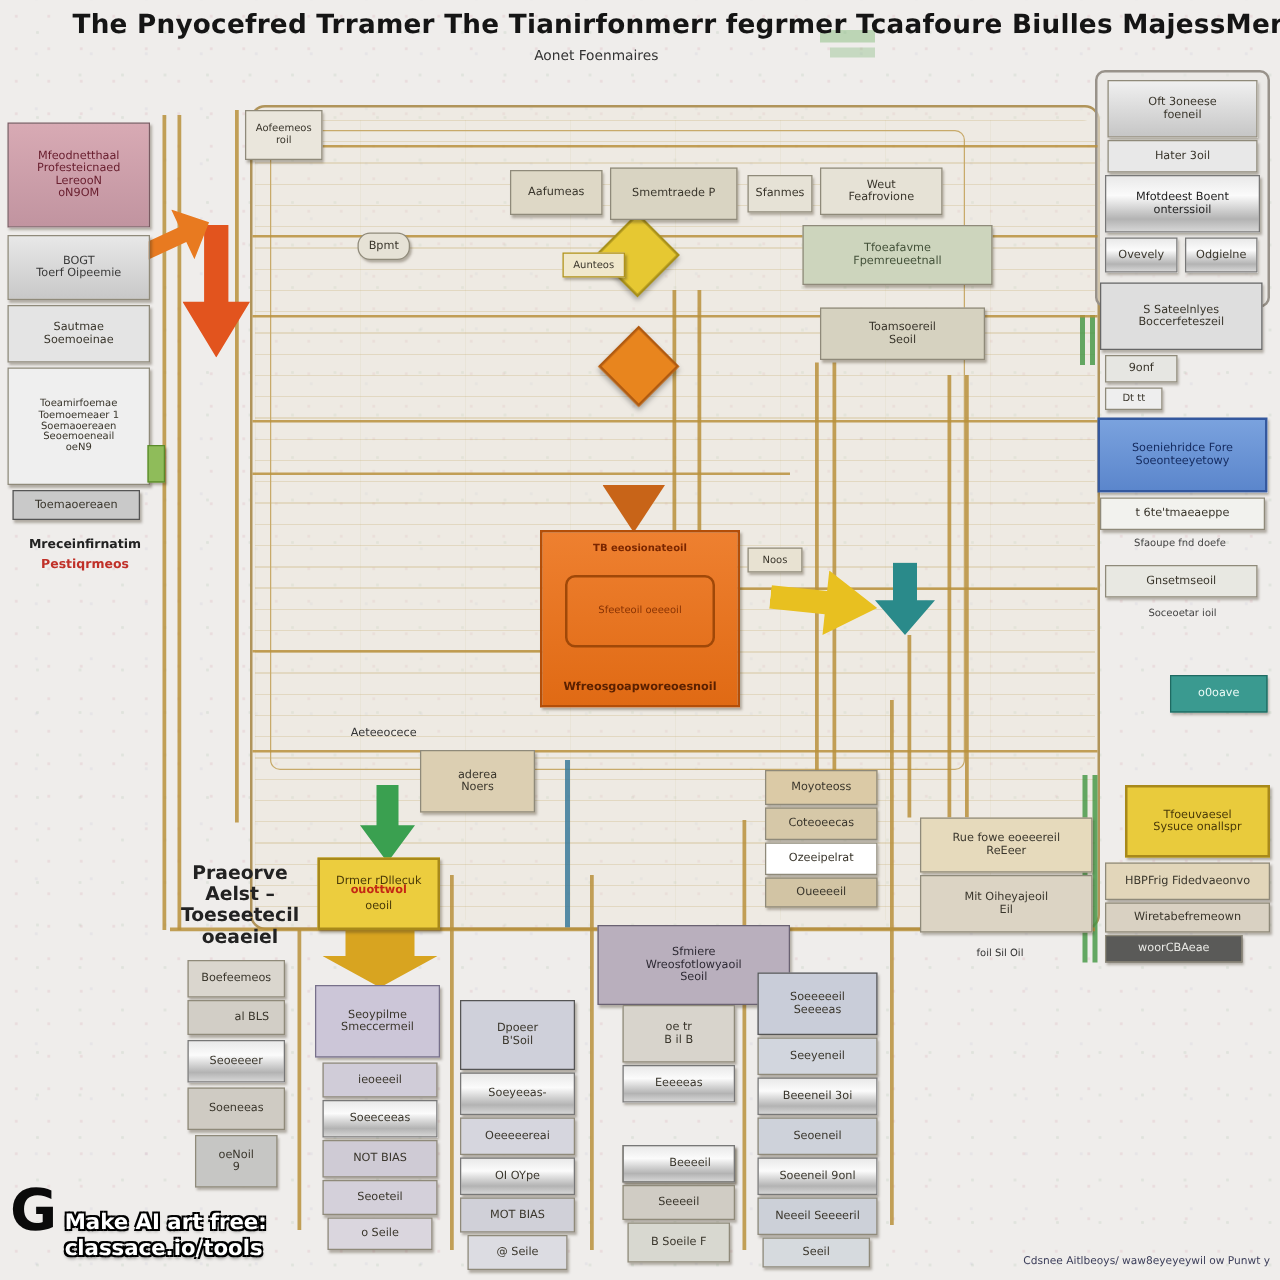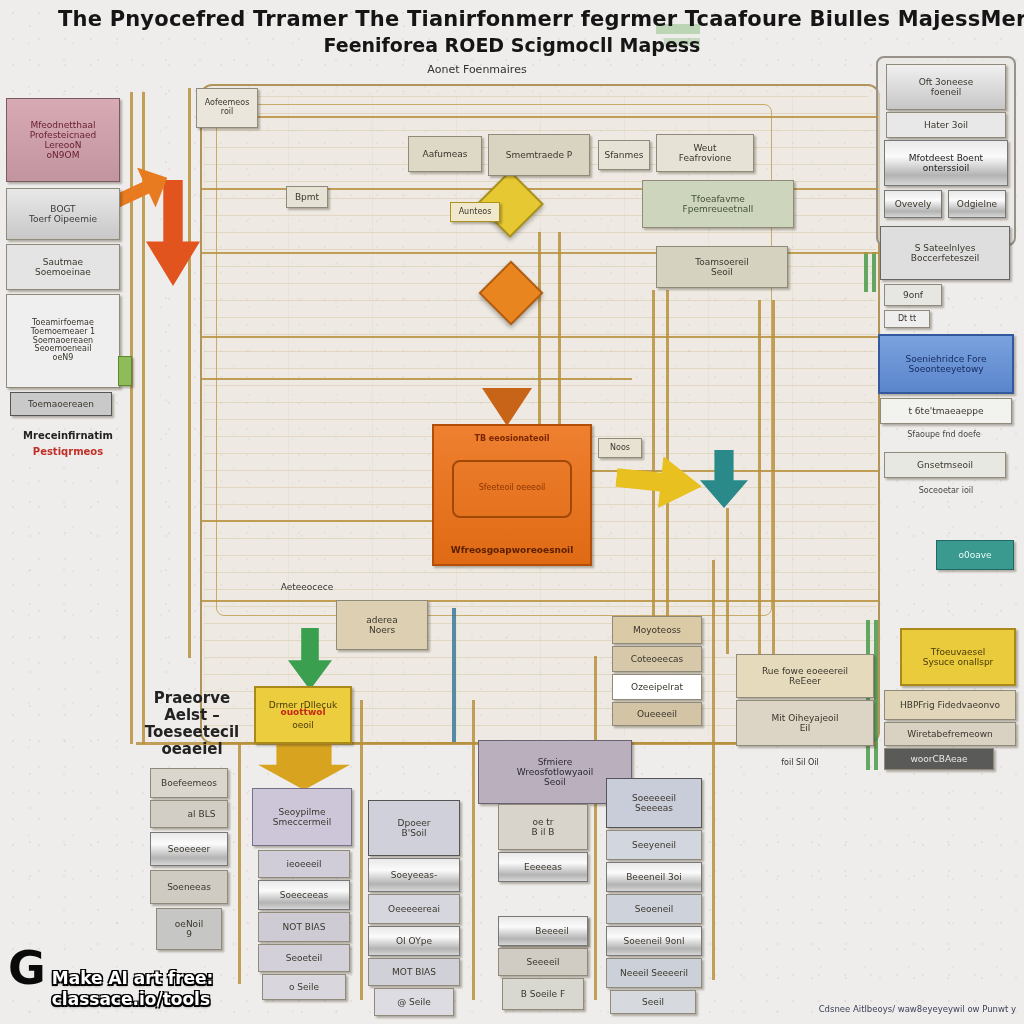--- a/index.html
+++ b/index.html
@@ -123,21 +123,21 @@
 Soemoeinae</div>
     <div class="node box" style="left: 6px; top: 294px; width: 114px; height: 94px; background: rgb(239, 239, 239); font-size: 8px;">Toeamirfoemae
 Toemoemeaer 1
 Soemaoereaen
 Seoemoeneail
 oeN9</div>
     <div class="node box" style="left: 10px; top: 392px; width: 102px; height: 24px; background: rgb(201, 201, 201); border: 1px solid rgb(85, 85, 85);">Toemaoereaen</div>
     <div class="node box" style="left: 118px; top: 356px; width: 14px; height: 30px; background: rgb(143, 188, 90); border: 1px solid rgb(90, 138, 42);"></div>
     <div class="node box" style="left: 196px; top: 88px; width: 62px; height: 40px; background: rgb(234, 230, 220); font-size: 8px;">Aofeemeos
 roil</div>
-    <div class="node box" style="left: 286px; top: 186px; width: 42px; height: 22px;">Bpmt</div>
+    <div class="node box" style="left: 286px; top: 186px; width: 42px; height: 22px; border-radius: 10px;">Bpmt</div>
     <div class="node box" style="left: 408px; top: 136px; width: 74px; height: 36px; background: rgb(222, 216, 198);">Aafumeas</div>
     <div class="node box" style="left: 488px; top: 134px; width: 102px; height: 42px; background: rgb(217, 212, 194);">Smemtraede P</div>
     <div class="node box" style="left: 598px; top: 140px; width: 52px; height: 30px;">Sfanmes</div>
     <div class="node box" style="left: 656px; top: 134px; width: 98px; height: 38px;">Weut
 Feafrovione</div>
     <div class="node box" style="left: 642px; top: 180px; width: 152px; height: 48px; background: rgb(205, 213, 189); color: rgb(68, 82, 58);">Tfoeafavme
 Fpemreueetnall</div>
     <div class="node box" style="left: 656px; top: 246px; width: 132px; height: 42px; background: rgb(214, 210, 192);">Toamsoereil
 Seoil</div>
     <div class="node box" style="left: 450px; top: 202px; width: 50px; height: 20px; background: rgb(240, 232, 204); border: 1px solid rgb(176, 146, 26); font-size: 8px;">Aunteos</div>
@@ -230,21 +230,20 @@
     <div class="node cap" style="left: 884px; top: 428px; width: 120px; height: 14px; color: rgb(68, 68, 68); font-size: 8px;">Sfaoupe fnd doefe</div>
     <div class="node cap" style="left: 886px; top: 484px; width: 120px; height: 14px; color: rgb(68, 68, 68); font-size: 8px;">Soceoetar ioil</div>
     <div class="node cap" style="left: 740px; top: 756px; width: 120px; height: 14px; color: rgb(51, 51, 51); font-size: 8px;">foil  Sil  Oil</div>
   </div>
 
 <div class="titlebar">
   <div class="t1">
     <span>The Pnyocefred Trramer The Tianirfonmerr fegrmer Tcaafoure Biulles Majess</span>
     <span>Mereqge Maps</span>
   </div>
-  <div class="t2">Feeniforea ROED Scigmocll Mapess</div>
   <div class="t3">Aonet Foenmaires</div>
 </div>
 
 <div class="watermark">
   <div class="wm-logo">G</div>
   <div class="wm-text">
     <span class="wm-l1">Make AI art free:</span>
     <span class="wm-l2">classace.io/tools</span>
   </div>
 </div>

